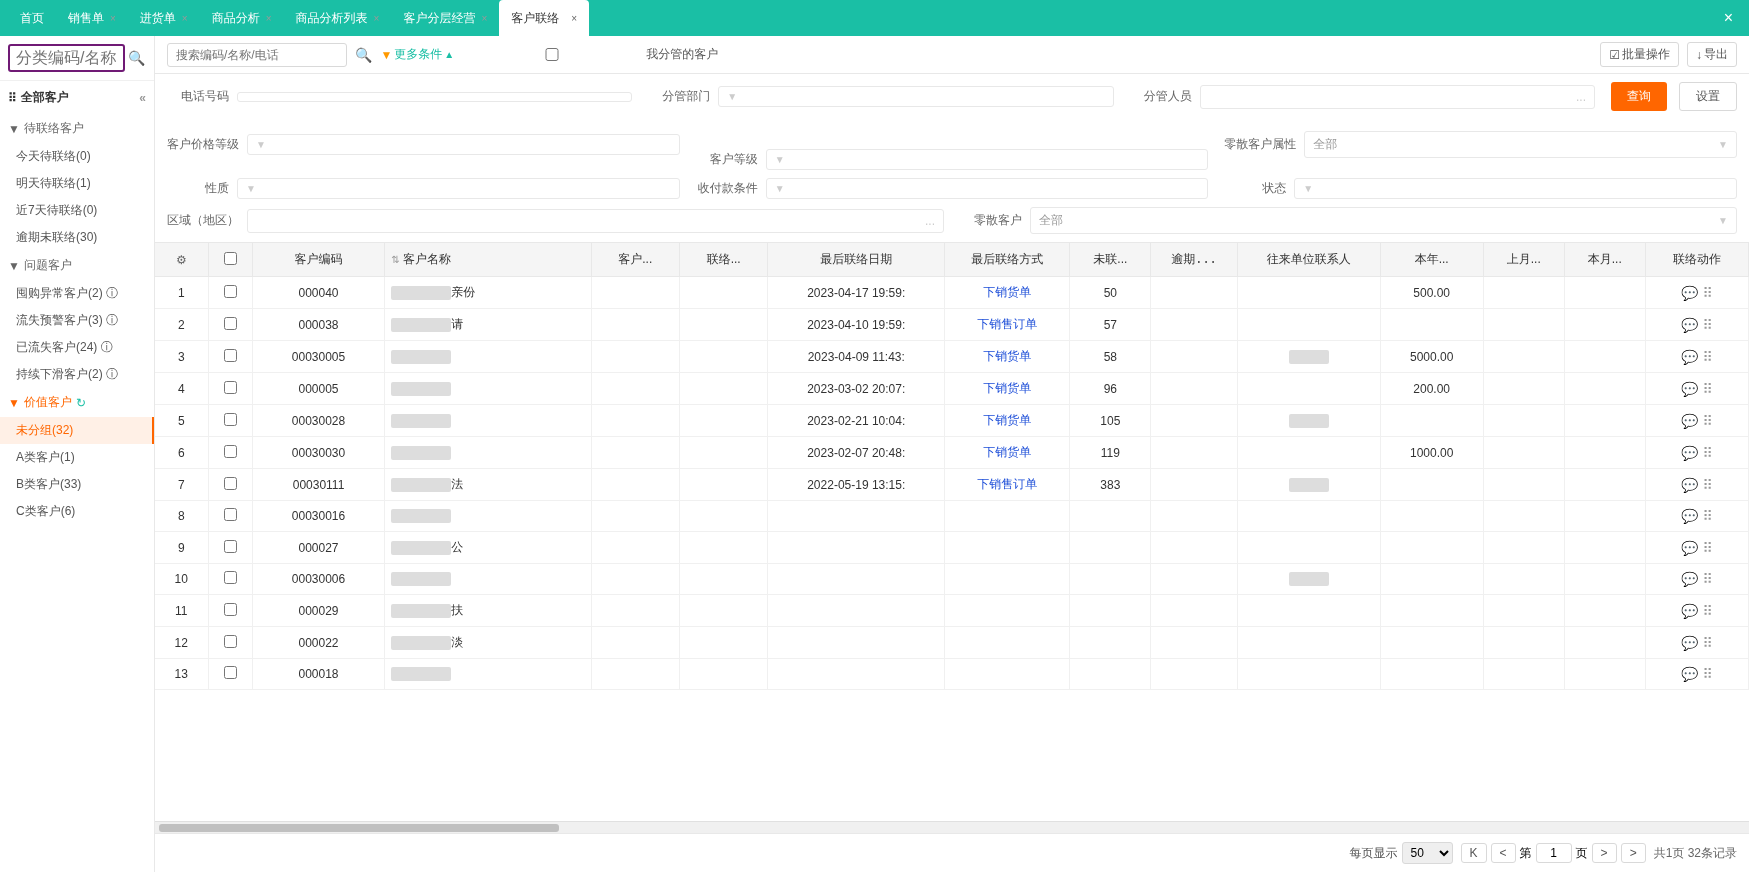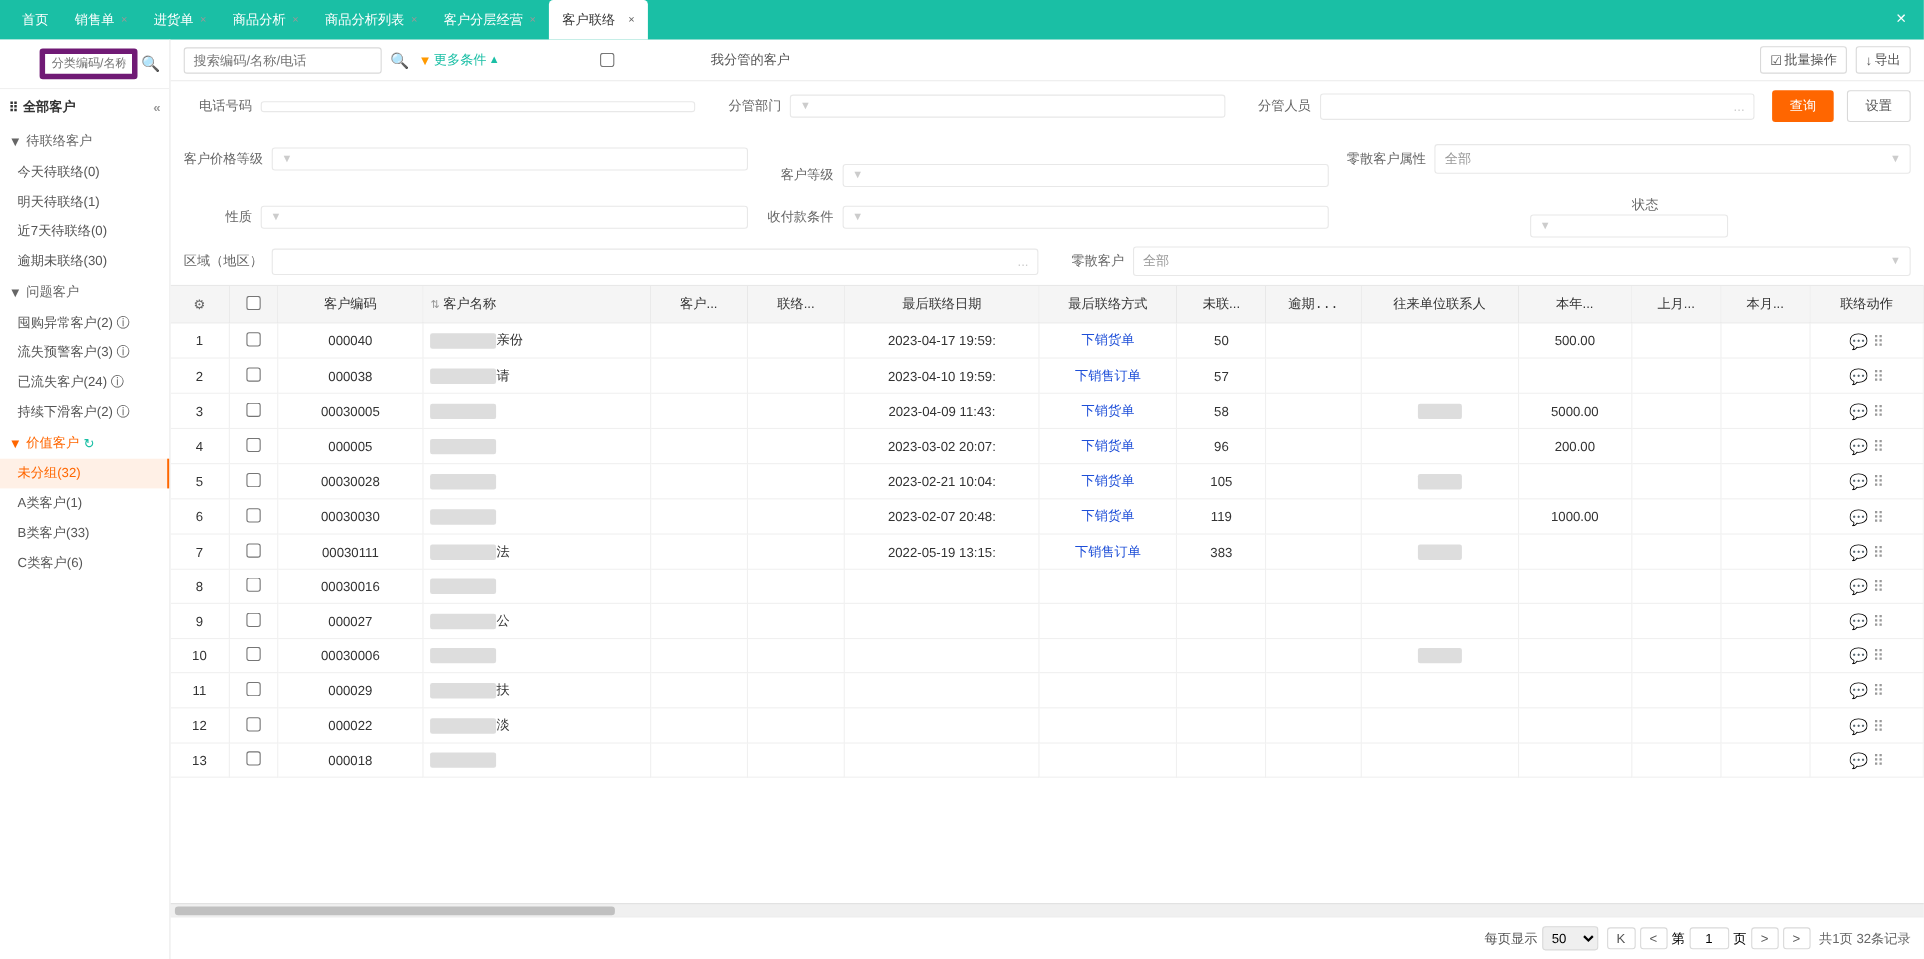--- a/index.html
+++ b/index.html
@@ -14,21 +14,21 @@
     .top-nav .tab.active .close-x { color: #666; }
     .top-nav .spacer { flex: 1; }
     .top-nav .close-btn { color: #fff; font-size: 16px; cursor: pointer; padding: 0 8px; }
 
     
     .main-layout { display: flex; height: calc(100vh - 36px); }
 
     
     .sidebar { width: 155px; background: #fff; border-right: 1px solid #e8e8e8; display: flex; flex-direction: column; overflow-y: auto; }
     .sidebar-search { padding: 8px; border-bottom: 1px solid #f0f0f0; display: flex; align-items: center; gap: 4px; }
-    .sidebar-search input { border: 5px solid #701a75; border-radius: 3px; padding: 3px 6px; width: 100%; font-size: 11px; outline: none; color: #999; margin-left: 28px; }
+    .sidebar-search input { border: 2px solid #701a75; border-radius: 3px; padding: 3px 6px; width: 100%; font-size: 16px; outline: none; color: #999; }
     .sidebar-search .search-icon { color: #1abfa5; cursor: pointer; font-size: 14px; }
 
     .sidebar-section { padding: 0; }
     .sidebar-header { display: flex; align-items: center; padding: 8px 8px; font-weight: bold; color: #333; font-size: 13px; cursor: pointer; }
     .sidebar-header .collapse-icon { margin-left: auto; color: #999; font-size: 12px; }
 
     .sidebar-group-label { padding: 6px 8px; color: #666; font-size: 12px; display: flex; align-items: center; gap: 4px; }
     .sidebar-item { padding: 5px 8px 5px 16px; color: #555; cursor: pointer; white-space: nowrap; overflow: hidden; text-overflow: ellipsis; }
     .sidebar-item.active { background: #fff0e6; color: #ff6600; border-right: 2px solid #ff6600; }
 
@@ -263,21 +263,21 @@
           <div class="filter-input" style="min-width:140px;">
             <span class="arrow">▼</span>
           </div>
         </div>
         <div class="filter-cell" style="margin-left:16px;">
           <label>收付款条件</label>
           <div class="filter-input" style="min-width:180px;">
             <span class="arrow">▼</span>
           </div>
         </div>
-        <div class="filter-cell" style="margin-left:16px;flex-direction:column;">
+        <div class="filter-cell" style="margin-left:16px;">
           <label>状态</label>
           <div class="filter-input" style="min-width:180px;">
             <span class="arrow">▼</span>
           </div>
         </div>
       </div>
 
       <div class="adv-filter-row">
         <div class="filter-cell">
           <label>区域（地区）</label>

